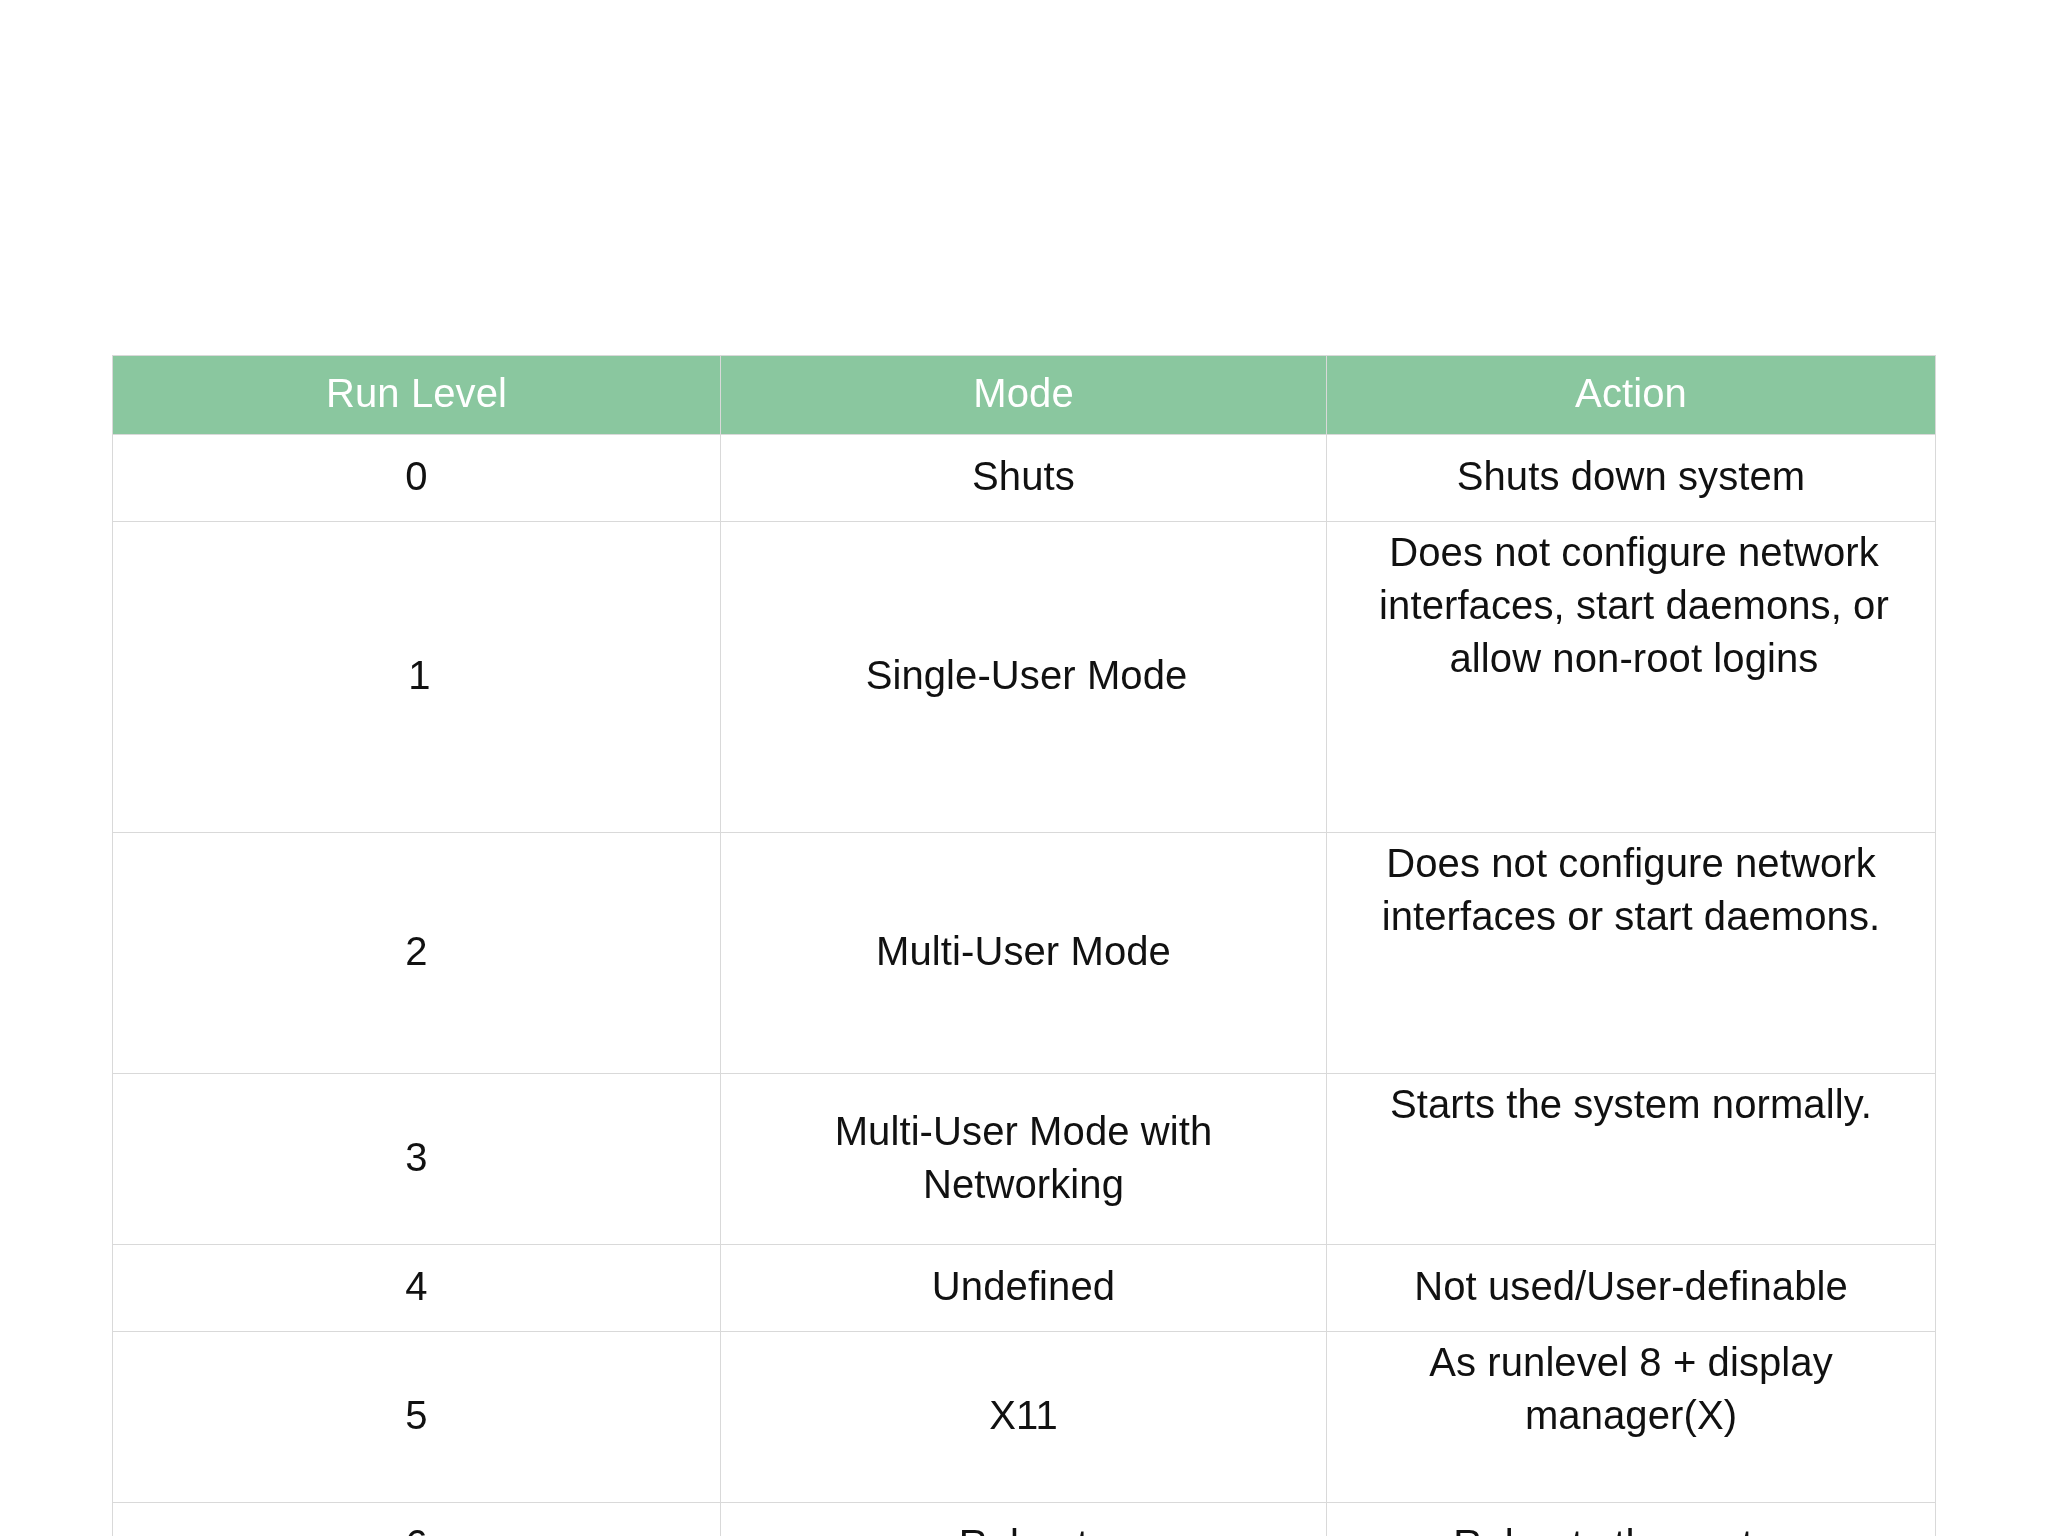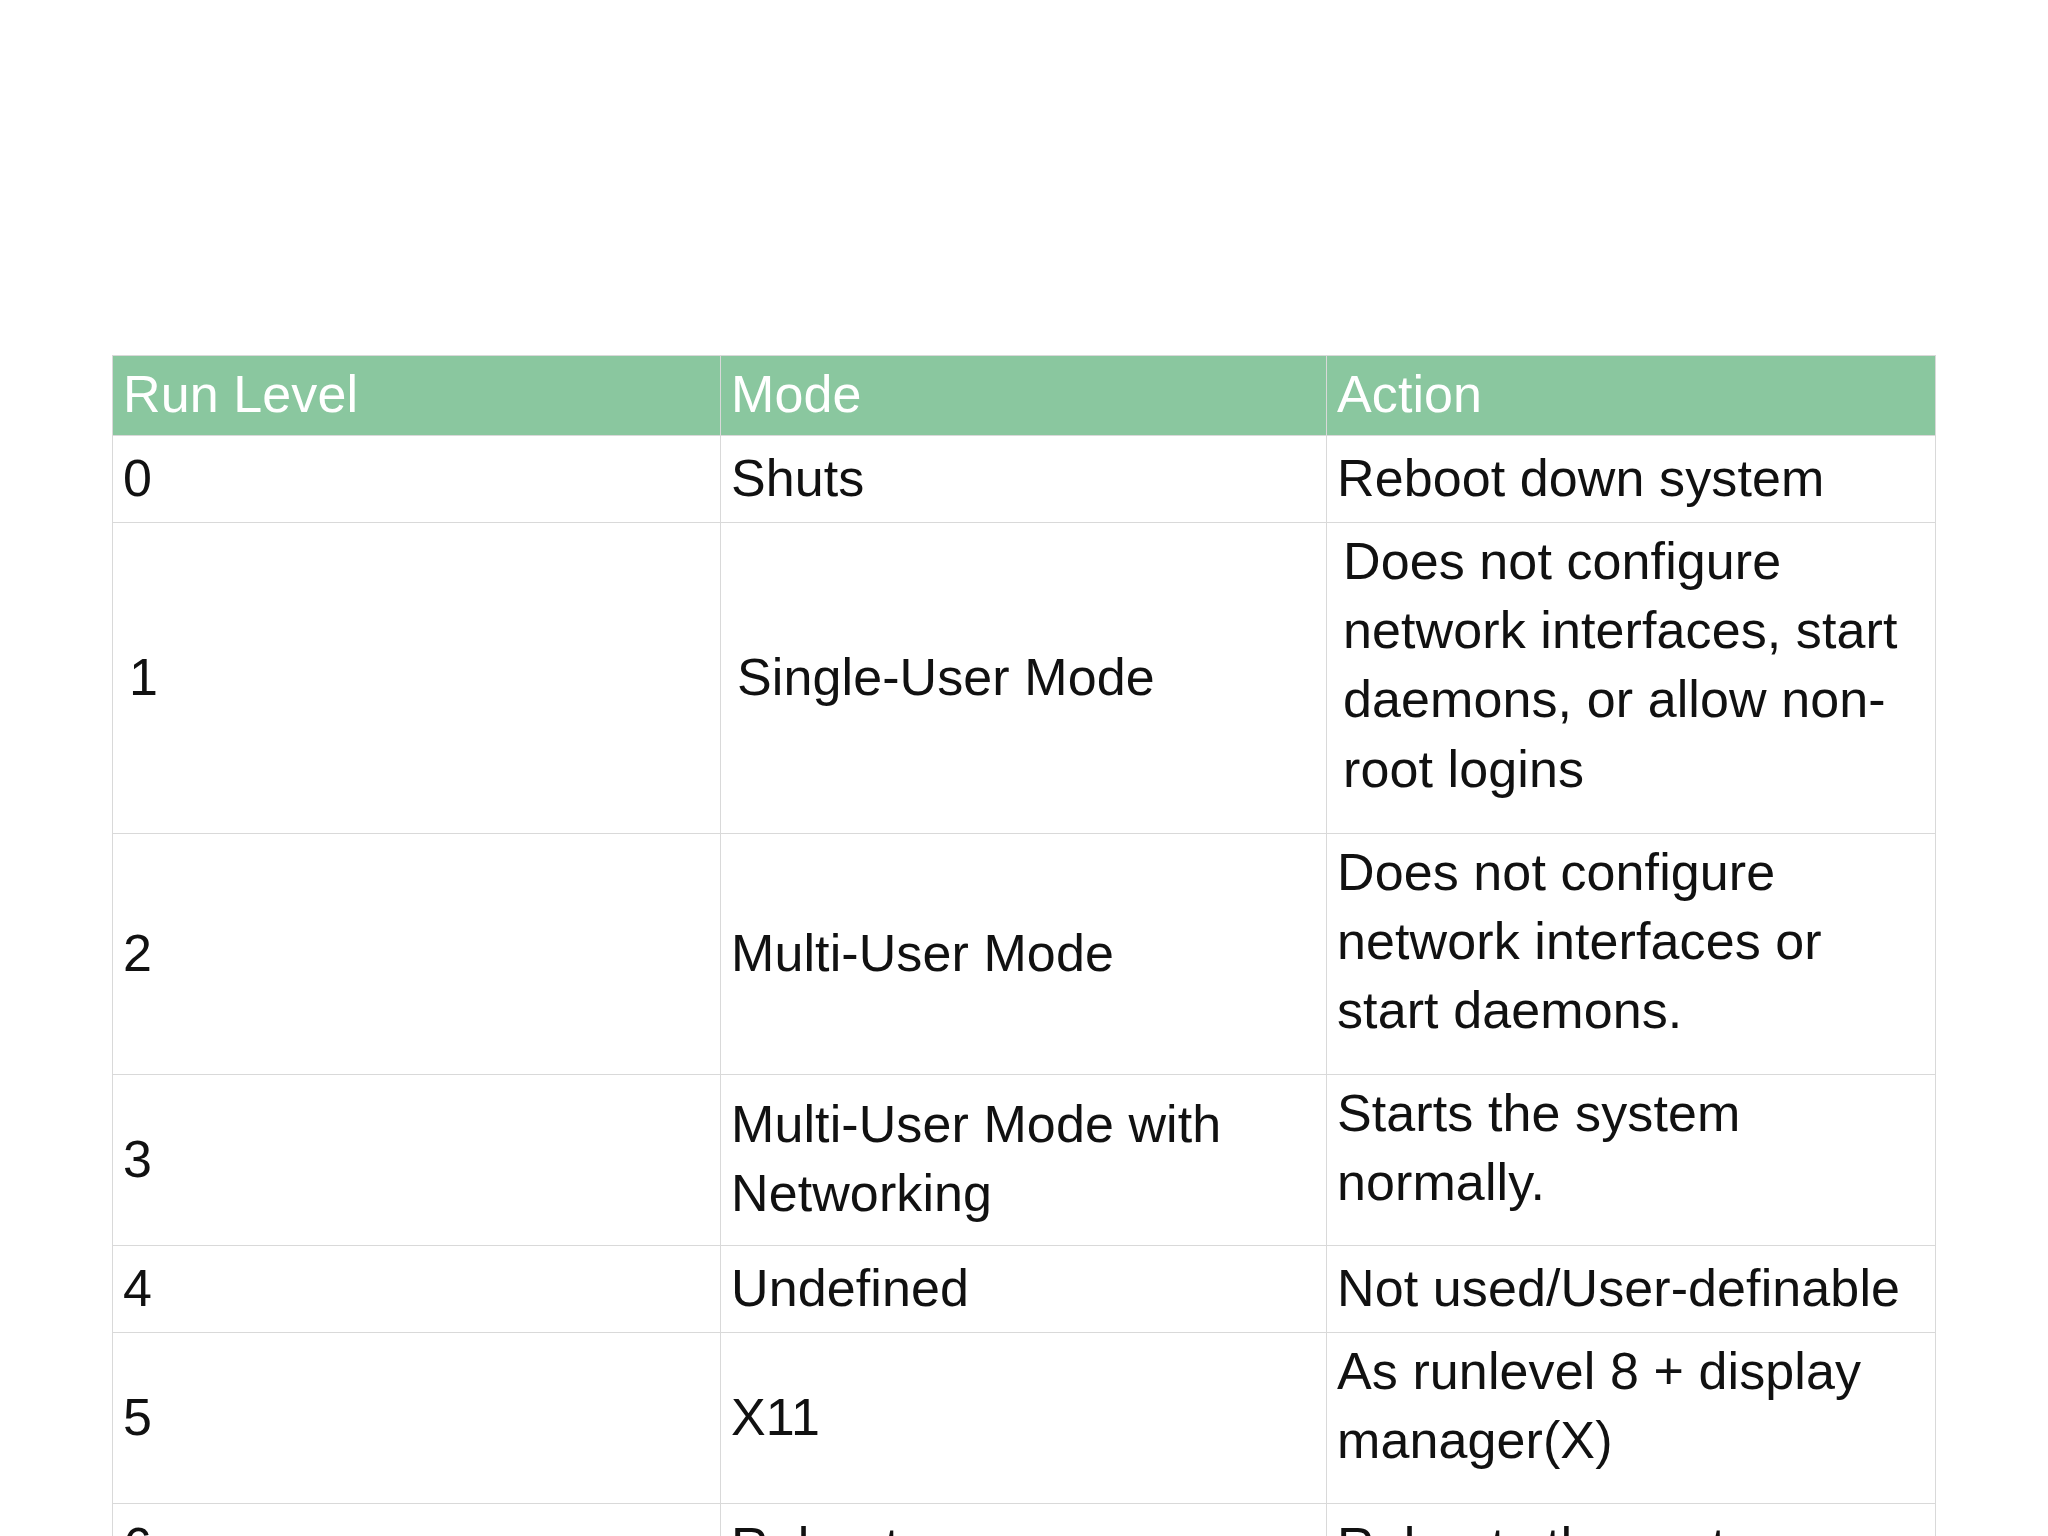--- a/index.html
+++ b/index.html
@@ -31,24 +31,24 @@
   }
 
   .runlevel-table col.c1 { width: 608px; }
   .runlevel-table col.c2 { width: 606px; }
   .runlevel-table col.c3 { width: 609px; }
 
   .runlevel-table th,
   .runlevel-table td {
     border: 1px solid #d9d9d9;
     padding: 4px 10px 6px 10px;
-    font-size: 52px;
+    font-size: 40px;
     line-height: 1.33;
     font-weight: 400;
-    text-align: left;
+    text-align: center;
     letter-spacing: 0.1px;
     margin-top: 45px;
   }
 
   thead th {
     background: #8ac79f;
     color: #ffffff;
     border-color: #8ac79f;
     height: 68px;
     vertical-align: middle;
@@ -104,21 +104,21 @@
         <th>Run Level</th>
         <th>Mode</th>
         <th>Action</th>
       </tr>
     </thead>
     <tbody>
 
       <tr class="single-line">
         <td class="col-level">0</td>
         <td class="col-mode">Shuts</td>
-        <td class="col-action">Reboot down system</td>
+        <td class="col-action">Shuts down system</td>
       </tr>
 
       <tr class="four-line">
         <td class="col-level">1</td>
         <td class="col-mode">Single-User Mode</td>
         <td class="col-action">Does not configure network interfaces, start daemons, or allow non-root logins</td>
       </tr>
 
       <tr class="three-line">
         <td class="col-level">2</td>

